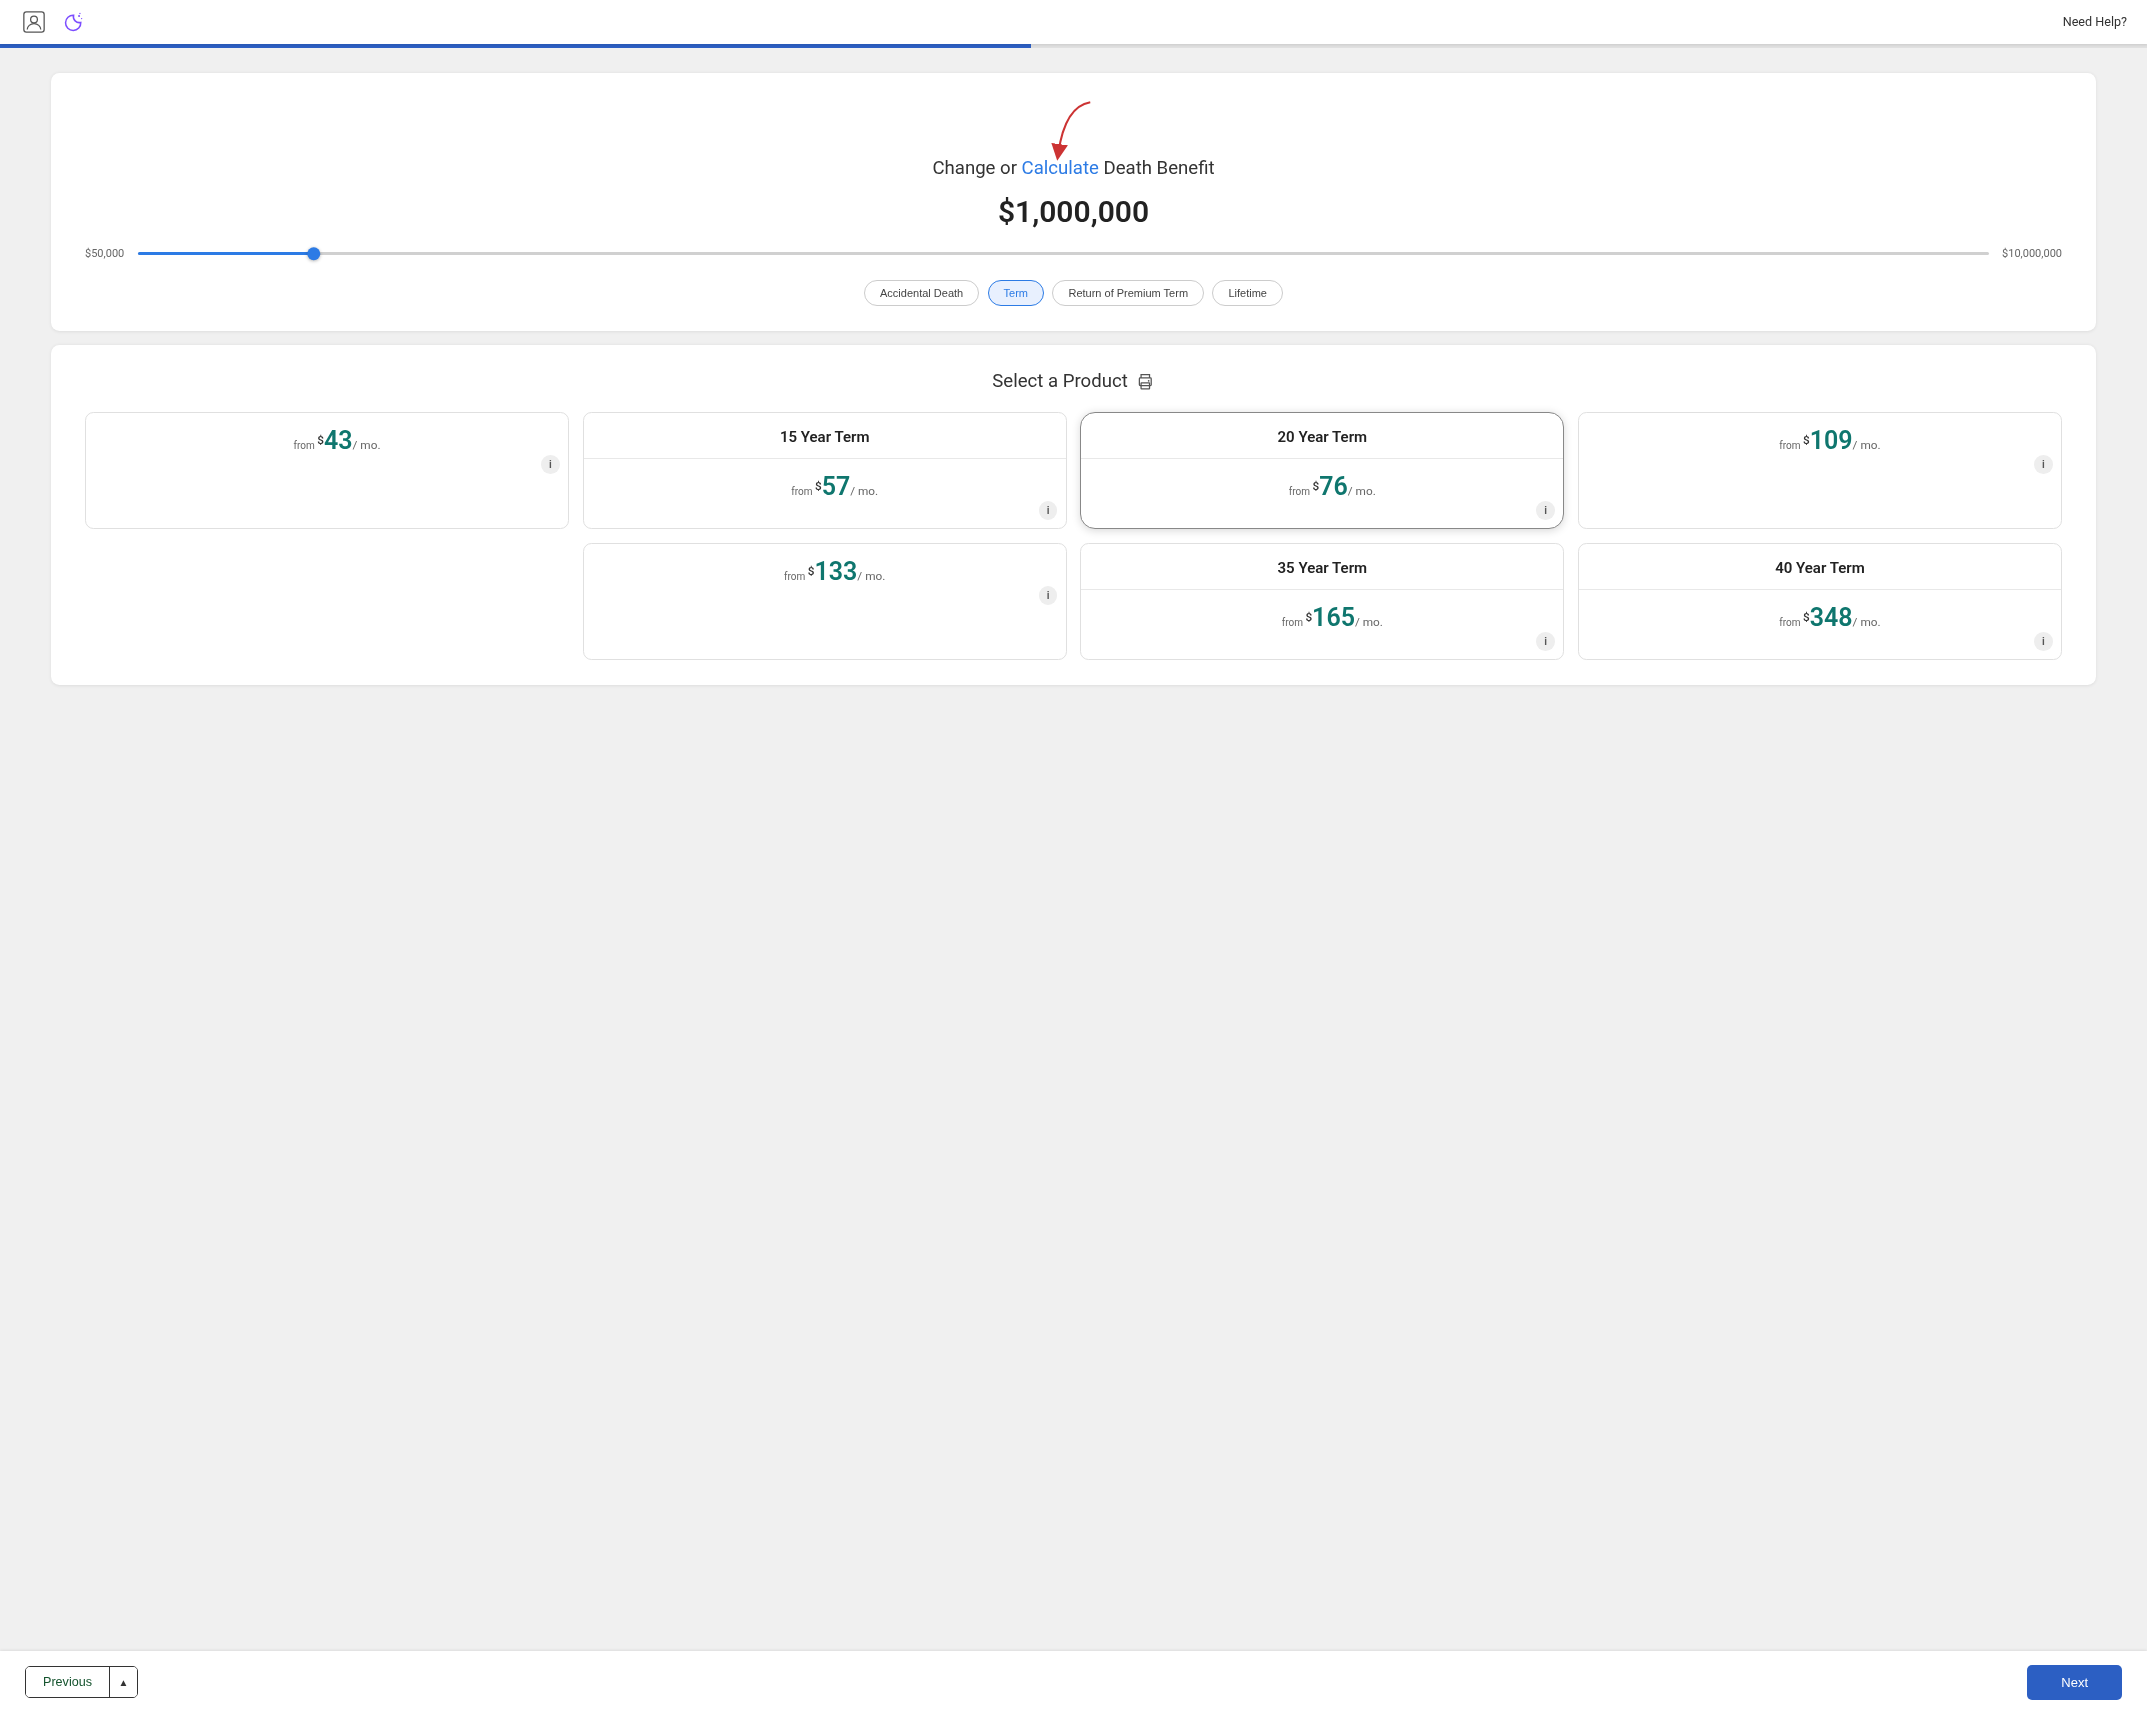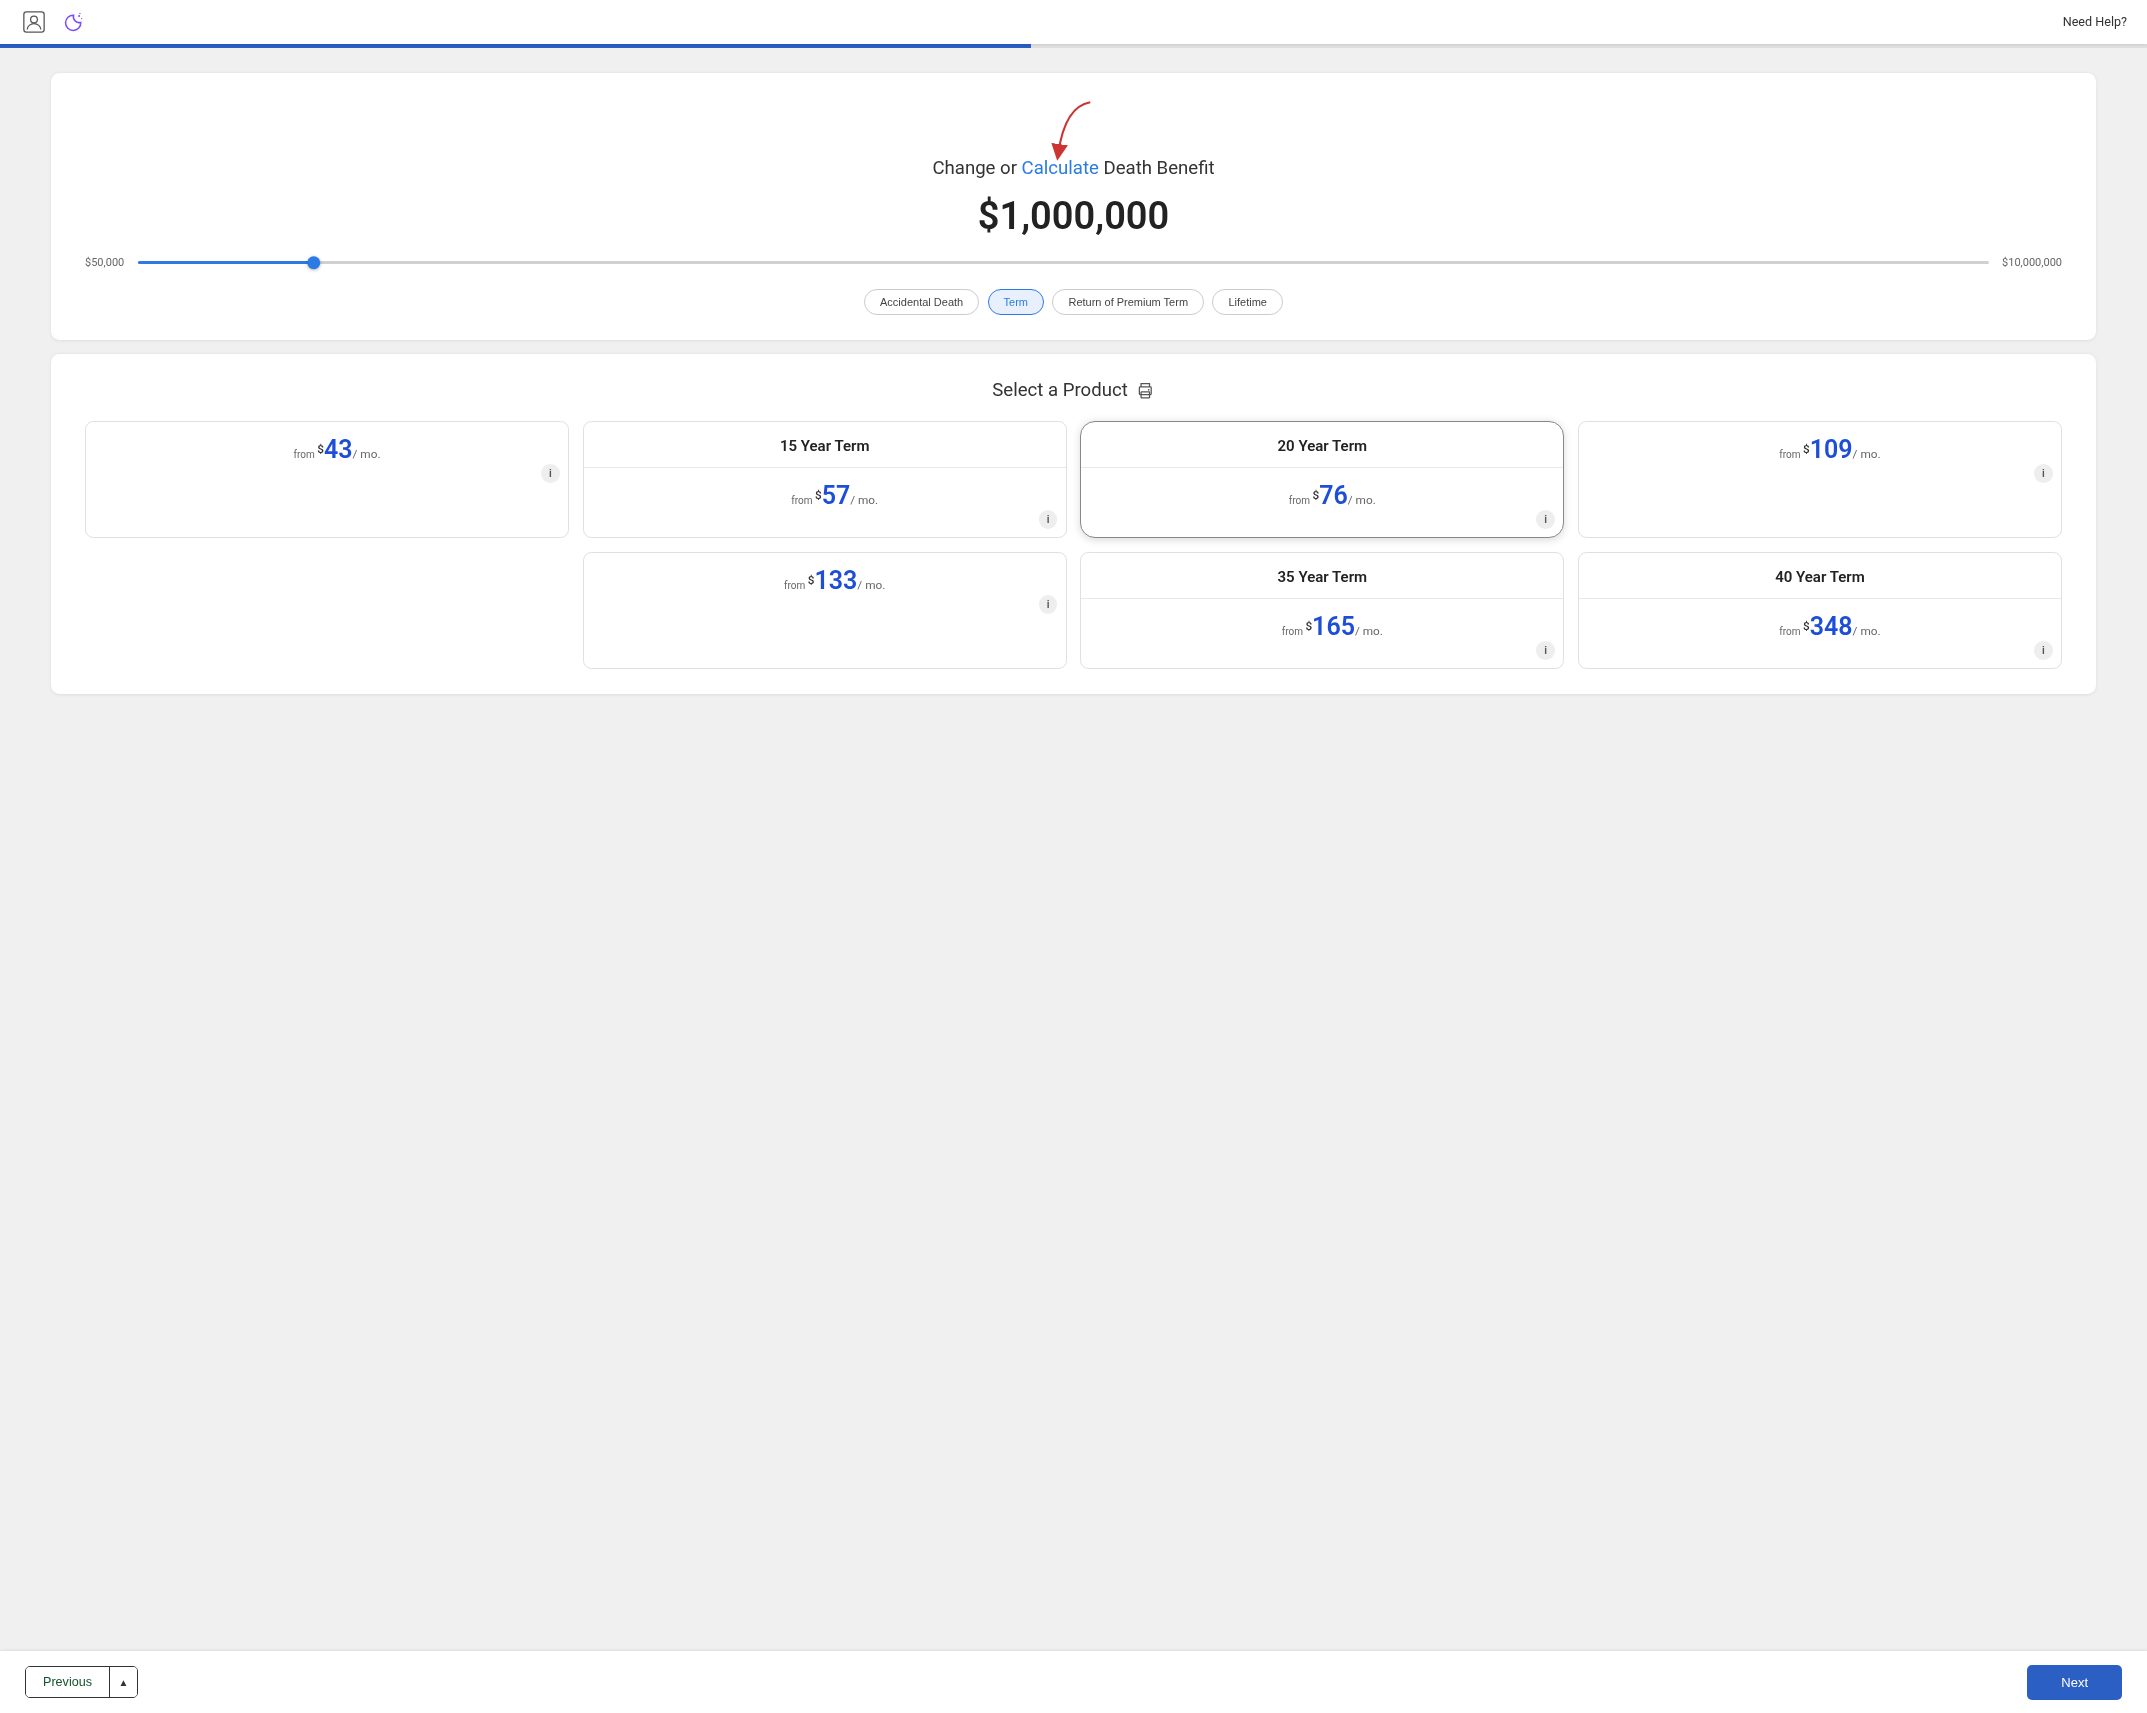--- a/index.html
+++ b/index.html
@@ -91,21 +91,21 @@
       font-size: 18.6px;
       color: #333;
       font-weight: 400;
       margin-bottom: 15px;
     }
     .section-title .highlight {
       color: #2c7be5;
     }
 
     .amount-display {
-      font-size: 38px;
+      font-size: 30px;
       font-weight: 600;
       color: #222;
       margin-bottom: 18.6px;
     }
 
     .slider-row {
       display: flex;
       align-items: center;
       width: 100%;
       gap: 13.5px;
@@ -229,21 +229,21 @@
     }
     .price-dollar-sign {
       font-size: 11.8px;
       color: #333;
       vertical-align: super;
       font-weight: 500;
     }
     .price-amount {
       font-size: 25px;
       font-weight: 600;
-      color: #1d4ed8;
+      color: #0f766e;
     }
     .price-per-mo {
       font-size: 11.8px;
       color: #666;
     }
     .info-btn {
       position: absolute;
       bottom: 8.4px;
       right: 8.4px;
       width: 18.6px;

